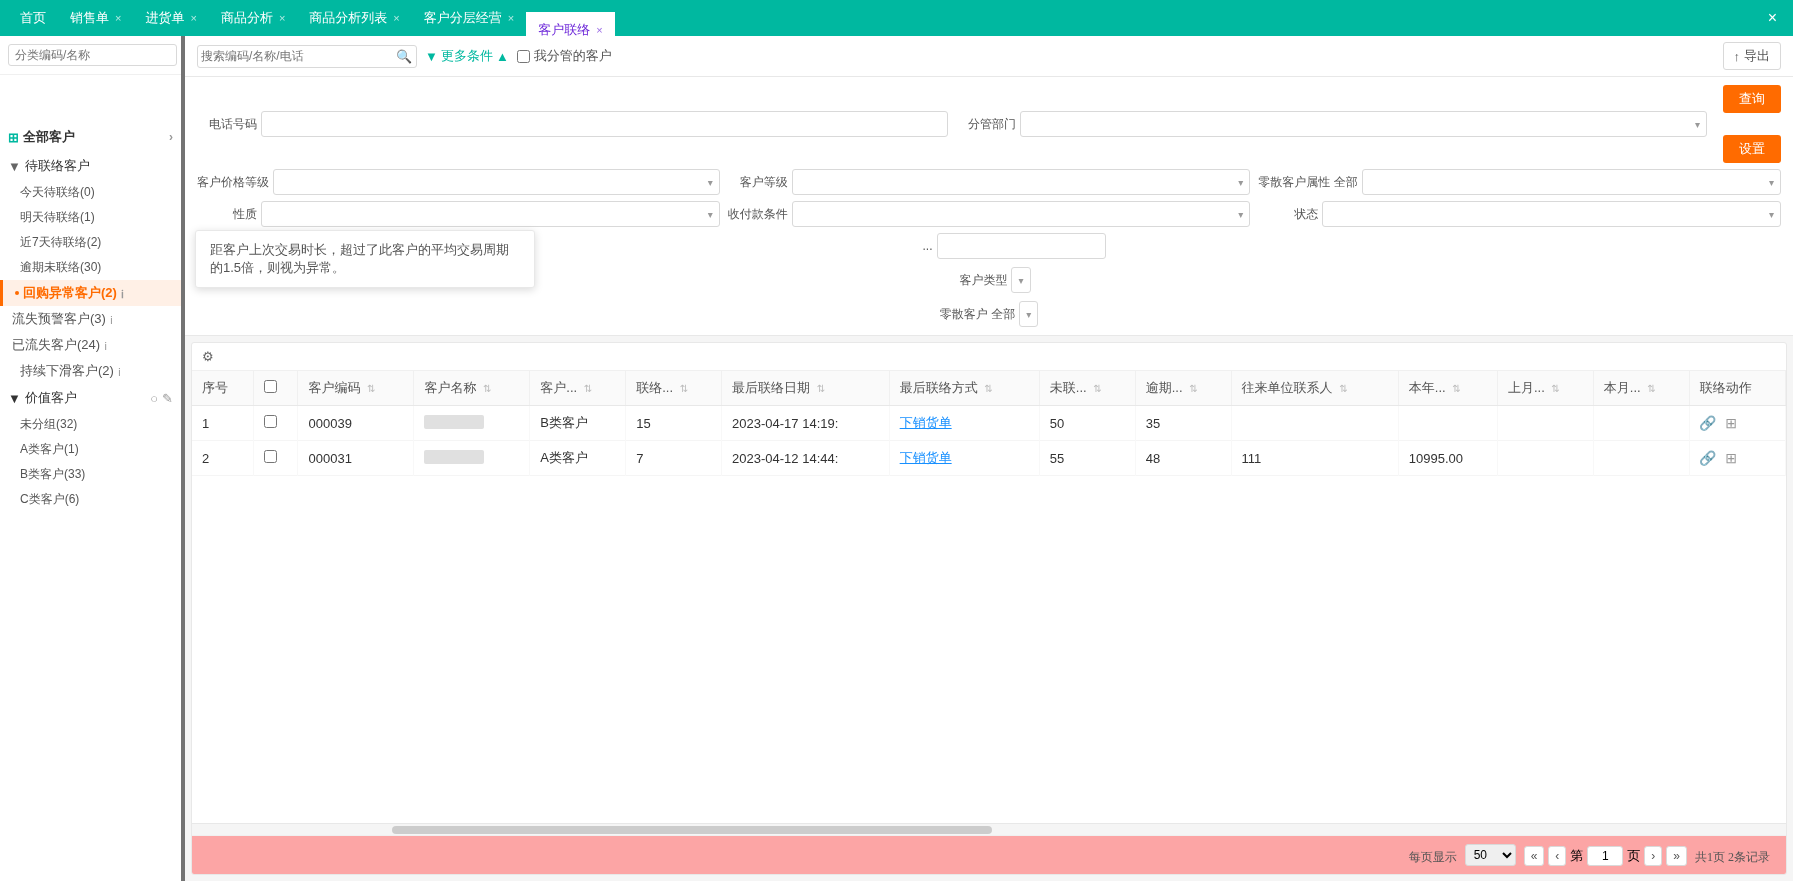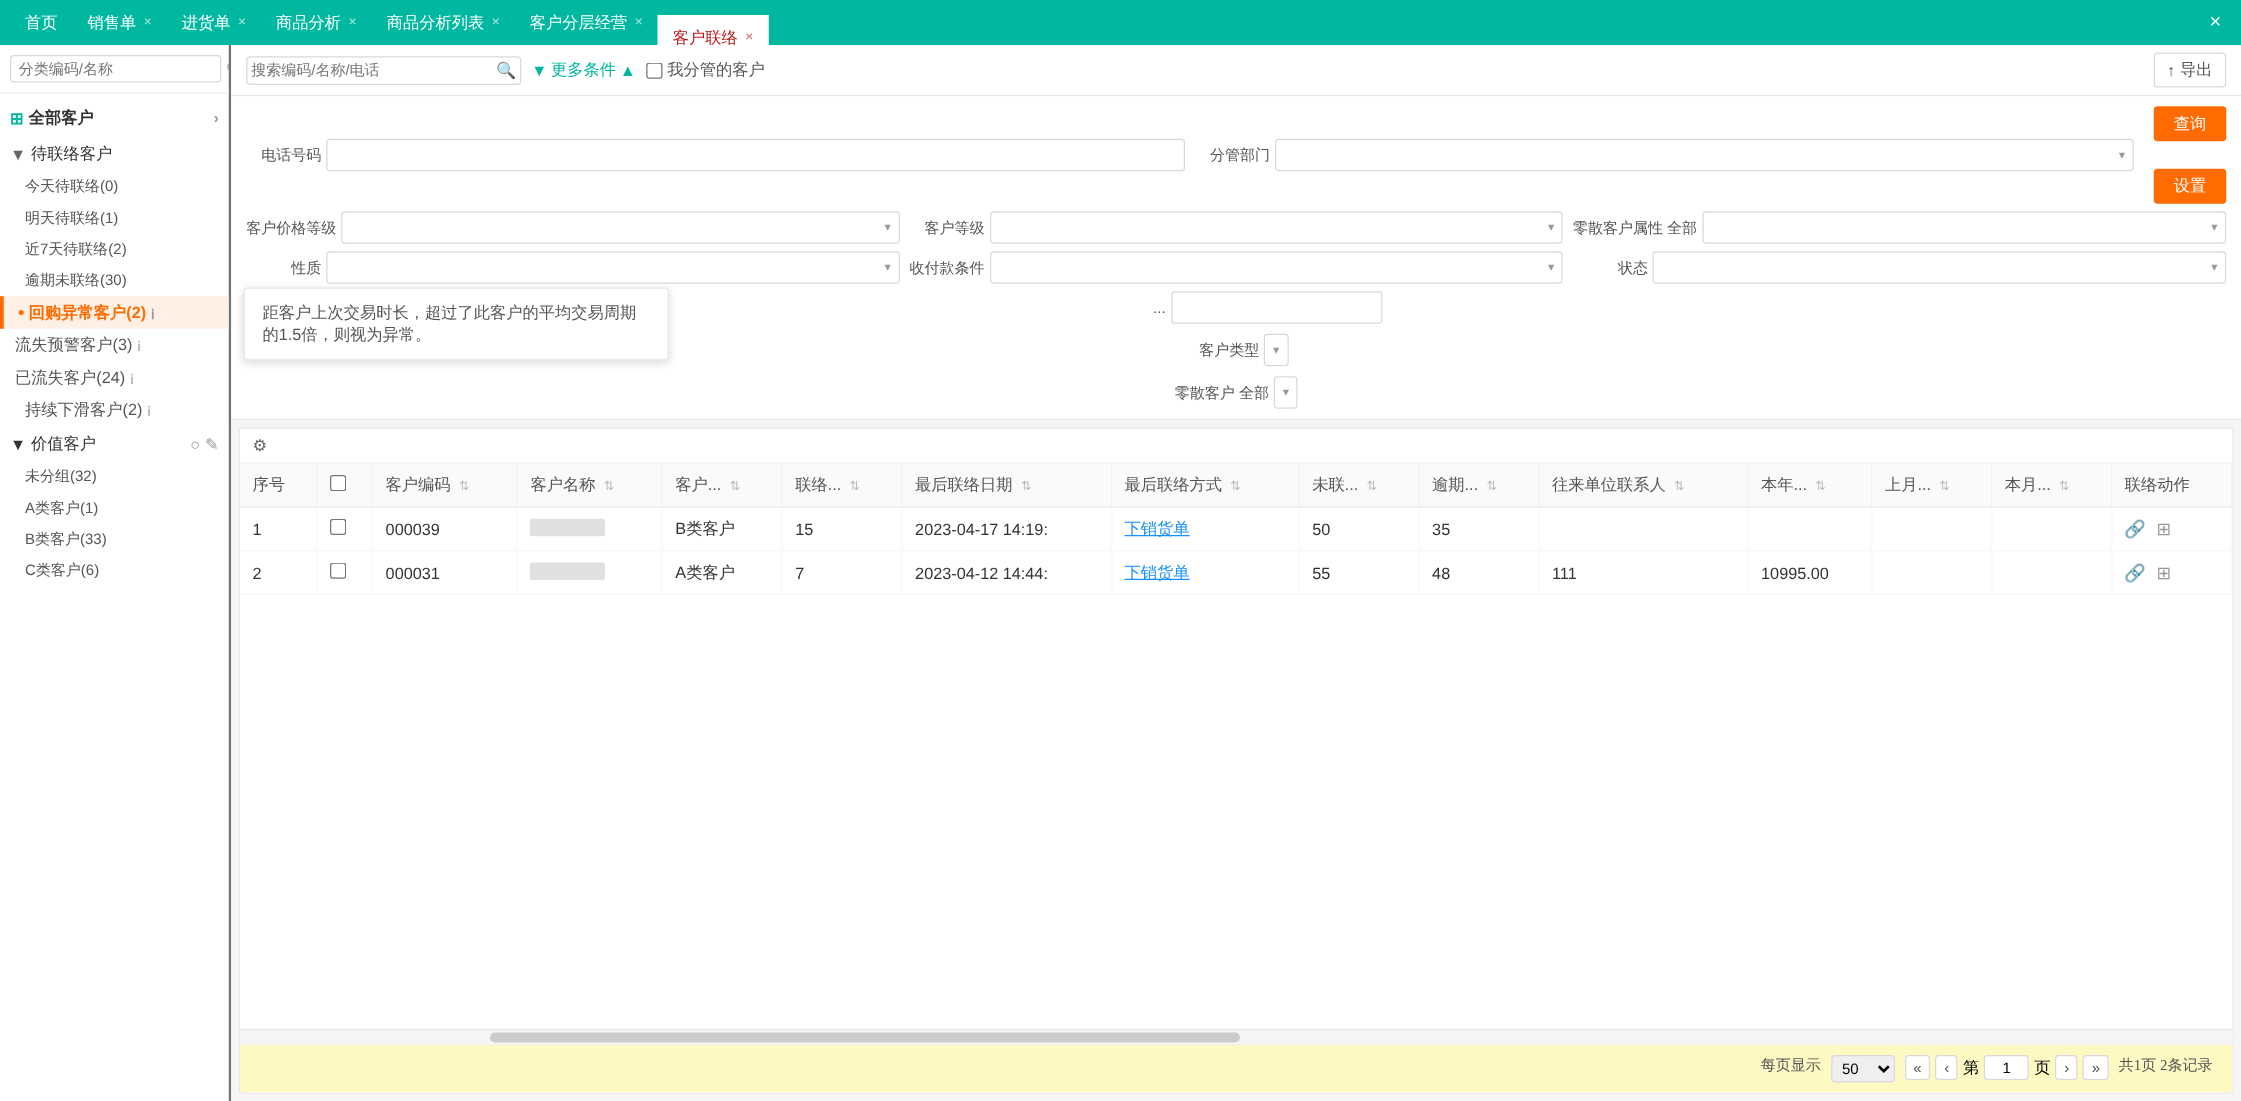--- a/index.html
+++ b/index.html
@@ -10,38 +10,39 @@
       display: flex; align-items: center;
       background: #00b8a0;
       height: 36px; padding: 0 8px;
       color: white;
     }
     .top-nav .nav-item {
       padding: 12px 12px; height: 36px; display: flex; align-items: center;
       cursor: pointer; font-size: 13px; color: white; white-space: nowrap;
     }
     .top-nav .nav-item.active {
-      background: white; color: #b91c1c; margin-top: 24px;
+      background: white; color: #6d28d9; margin-top: 24px;
     }
     .top-nav .nav-item .close-x {
       margin-left: 6px; font-size: 11px; color: inherit; opacity: 0.7;
     }
     .top-nav .nav-spacer { flex: 1; }
     .top-nav .nav-close { color: white; font-size: 16px; cursor: pointer; padding: 0 8px; }
 
     
     .main-layout {
       display: flex; height: calc(881px - 36px);
     }
 
     
     .sidebar {
-      width: 185px; background: white; border-right: 2px solid #737373;
+      width: 185px; background: white; border-right: 4px solid #737373;
       display: flex; flex-direction: column; overflow: hidden;
       flex-shrink: 0;
+      gap: 43px;
     }
     .sidebar-search {
       display: flex; align-items: center; padding: 8px;
       border-bottom: 1px solid #f0f0f0;
     }
     .sidebar-search input {
       flex: 1; border: 1px solid #d9d9d9; border-radius: 3px;
       padding: 3px 6px; font-size: 12px; outline: none;
     }
     .sidebar-search .search-icon {
@@ -176,23 +177,23 @@
     .tooltip-box {
       position: absolute; top: 230px; left: 0; z-index: 100;
       background: white; border: 1px solid #e8e8e8;
       box-shadow: 0 2px 8px rgba(0,0,0,0.15);
       padding: 10px 14px; max-width: 340px; font-size: 12px; color: #555;
       border-radius: 3px;
     }
 
     
     .pagination {
-      display: flex; align-items: flex-start; justify-content: flex-end;
+      display: flex; align-items: flex-end; justify-content: flex-end;
       padding: 8px 16px; border-top: 1px solid #f0f0f0;
-      gap: 8px; flex-shrink: 0; background: #fef9c3;
+      gap: 8px; flex-shrink: 0; background: #fca5a5;
     }
     .pagination .page-label { color: #555; font-size: 12px; }
     .pagination select {
       border: 1px solid #d9d9d9; border-radius: 3px; padding: 2px 4px;
       font-size: 12px;
     }
     .pagination .page-nav {
       display: flex; align-items: center; gap: 4px;
     }
     .page-btn {

